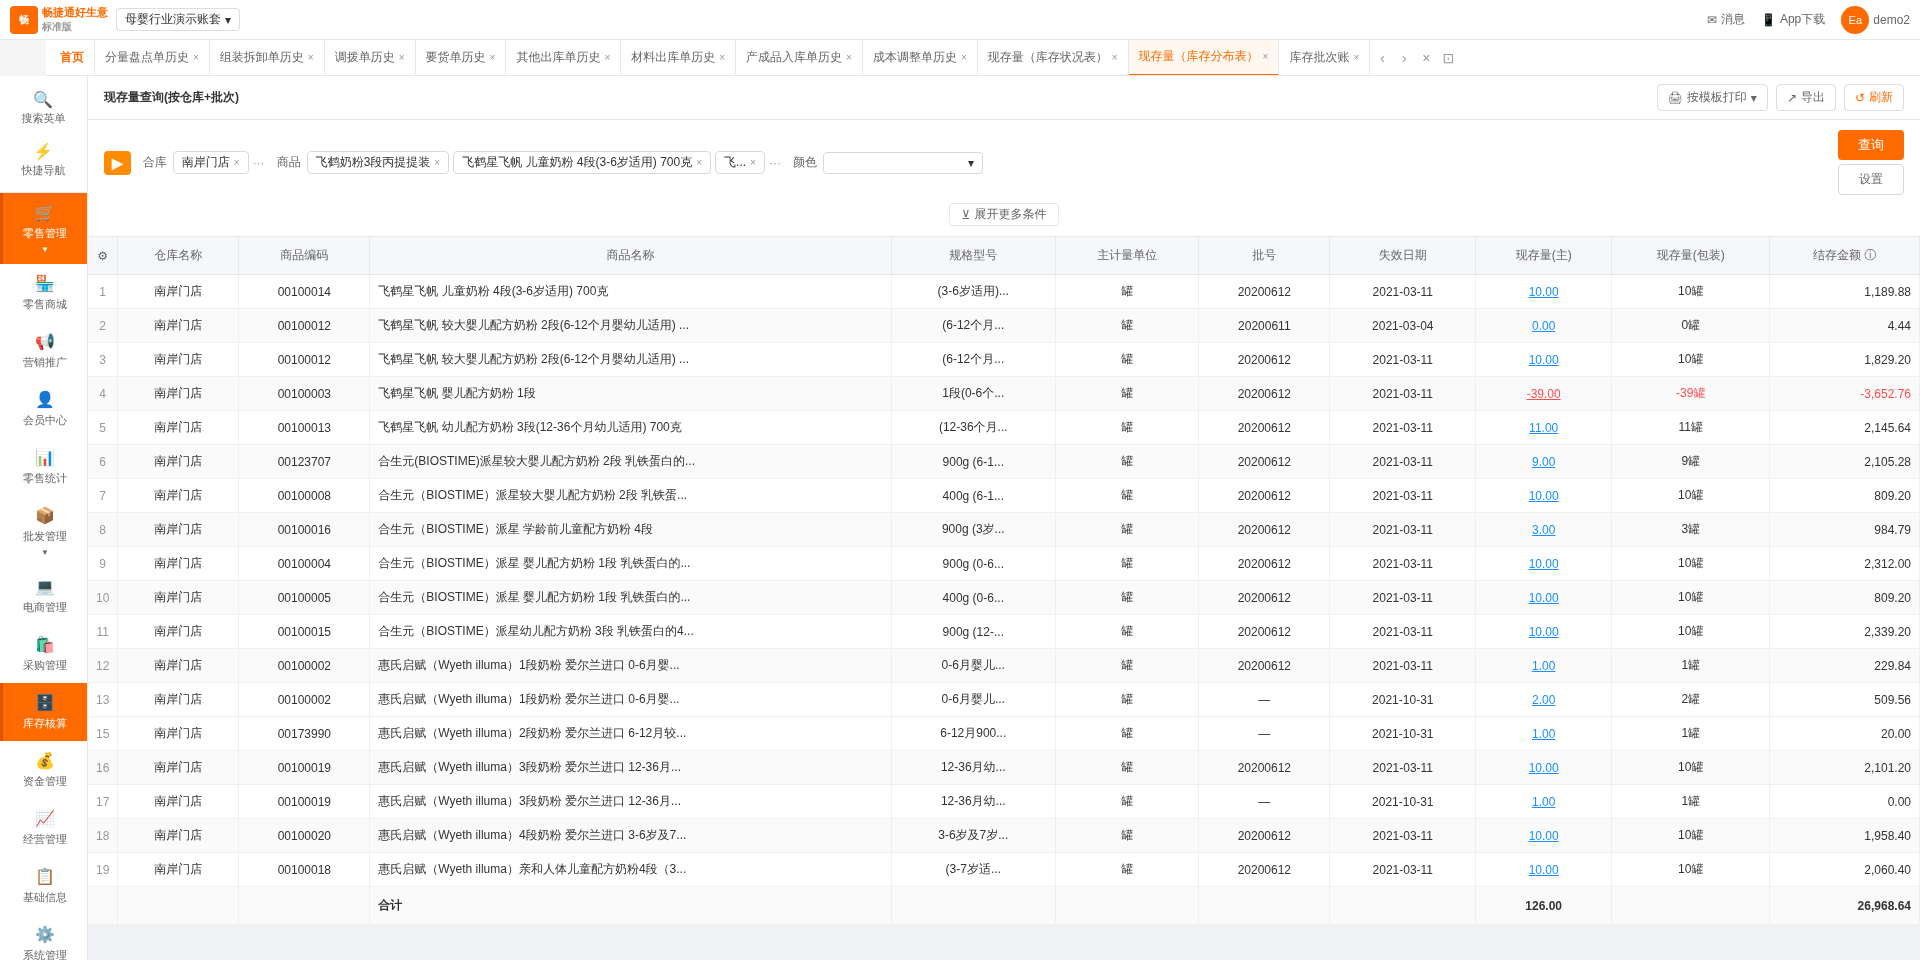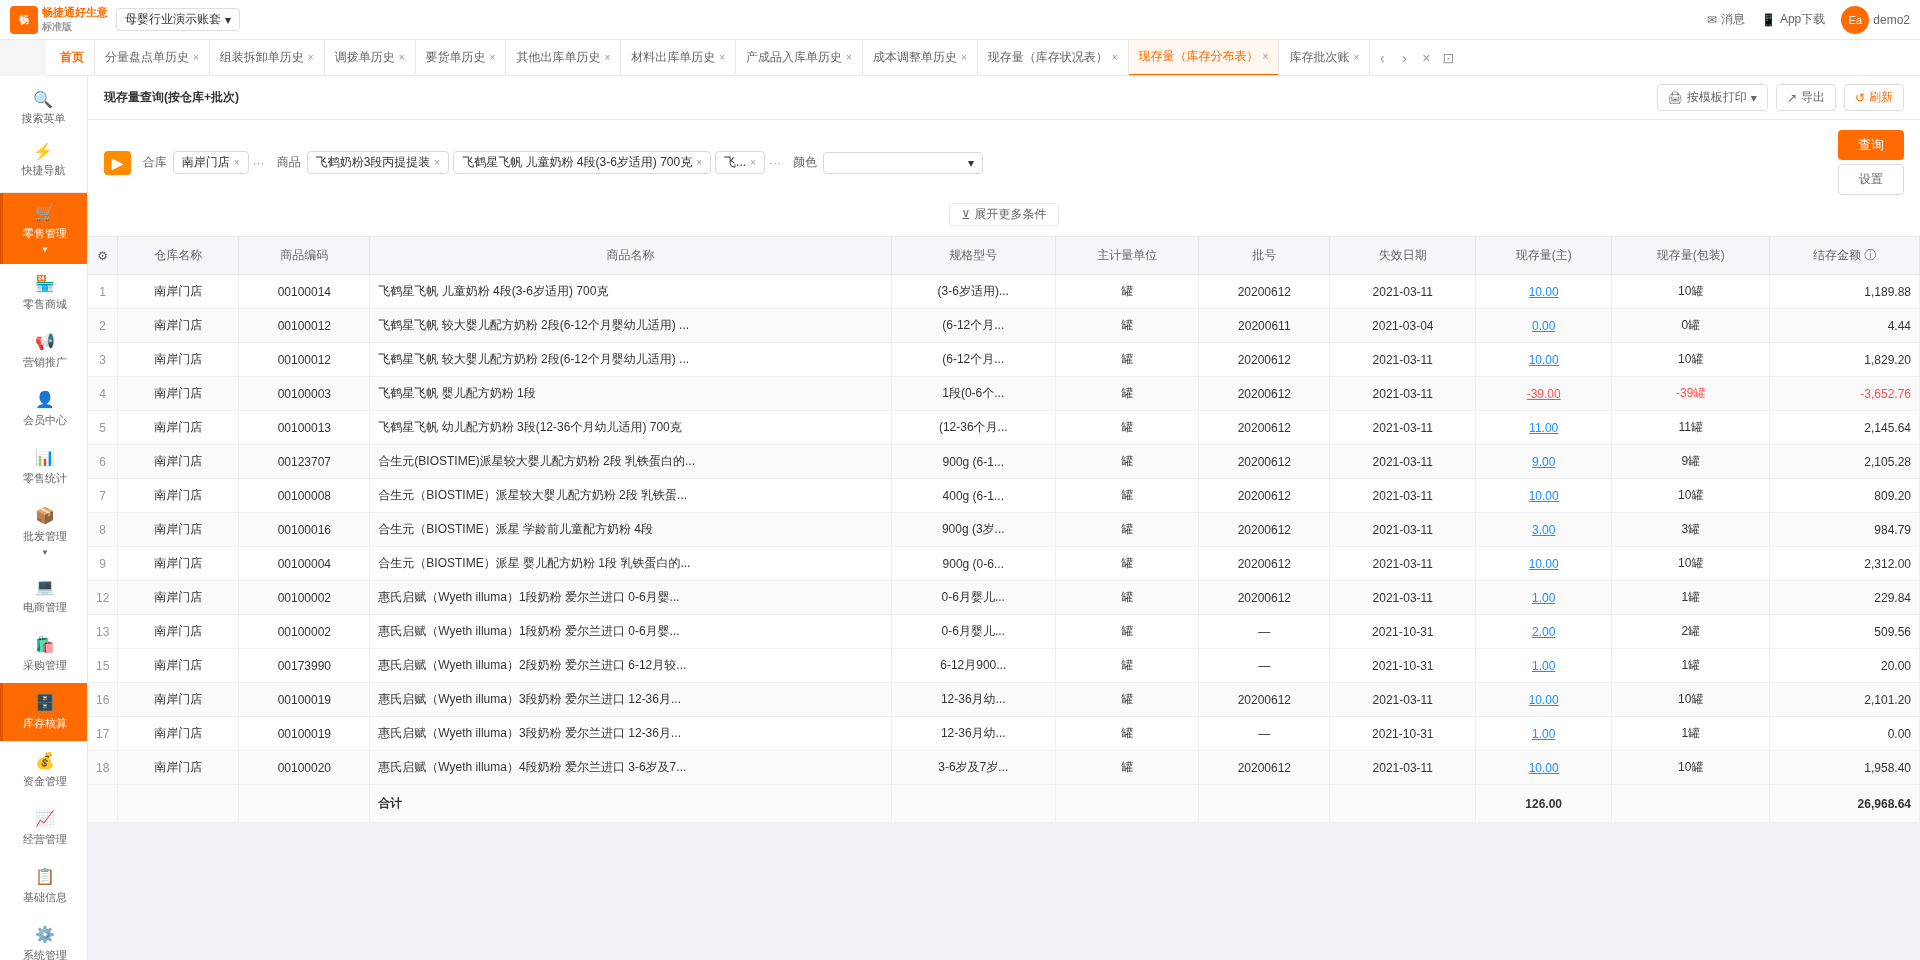--- a/index.html
+++ b/index.html
@@ -621,20 +621,46 @@
     <td class="left" style="max-width:280px;overflow:hidden;text-overflow:ellipsis;">合生元（BIOSTIME）派星 婴儿配方奶粉 1段 乳铁蛋白的...</td>
     <td>900g (0-6...</td>
     <td>罐</td>
     <td>20200612</td>
     <td>2021-03-11</td>
     <td style=""><span class="link-value" style="">10.00</span></td>
     <td style="">10罐</td>
     <td style="text-align:right;">2,312.00</td>
   </tr>
             <tr style="background: rgb(250, 250, 250);">
+    <td style="color:#999;">10</td>
+    <td>南岸门店</td>
+    <td>00100005</td>
+    <td class="left" style="max-width:280px;overflow:hidden;text-overflow:ellipsis;">合生元（BIOSTIME）派星 婴儿配方奶粉 1段 乳铁蛋白的...</td>
+    <td>400g (0-6...</td>
+    <td>罐</td>
+    <td>20200612</td>
+    <td>2021-03-11</td>
+    <td style=""><span class="link-value" style="">10.00</span></td>
+    <td style="">10罐</td>
+    <td style="text-align:right;">809.20</td>
+  </tr>
+            <tr style="background: rgb(255, 255, 255);">
+    <td style="color:#999;">11</td>
+    <td>南岸门店</td>
+    <td>00100015</td>
+    <td class="left" style="max-width:280px;overflow:hidden;text-overflow:ellipsis;">合生元（BIOSTIME）派星幼儿配方奶粉 3段 乳铁蛋白的4...</td>
+    <td>900g (12-...</td>
+    <td>罐</td>
+    <td>20200612</td>
+    <td>2021-03-11</td>
+    <td style=""><span class="link-value" style="">10.00</span></td>
+    <td style="">10罐</td>
+    <td style="text-align:right;">2,339.20</td>
+  </tr>
+            <tr style="background: rgb(250, 250, 250);">
     <td style="color:#999;">12</td>
     <td>南岸门店</td>
     <td>00100002</td>
     <td class="left" style="max-width:280px;overflow:hidden;text-overflow:ellipsis;">惠氏启赋（Wyeth illuma）1段奶粉 爱尔兰进口 0-6月婴...</td>
     <td>0-6月婴儿...</td>
     <td>罐</td>
     <td>20200612</td>
     <td>2021-03-11</td>
     <td style=""><span class="link-value" style="">1.00</span></td>
     <td style="">1罐</td>
@@ -697,20 +723,33 @@
     <td>南岸门店</td>
     <td>00100020</td>
     <td class="left" style="max-width:280px;overflow:hidden;text-overflow:ellipsis;">惠氏启赋（Wyeth illuma）4段奶粉 爱尔兰进口 3-6岁及7...</td>
     <td>3-6岁及7岁...</td>
     <td>罐</td>
     <td>20200612</td>
     <td>2021-03-11</td>
     <td style=""><span class="link-value" style="">10.00</span></td>
     <td style="">10罐</td>
     <td style="text-align:right;">1,958.40</td>
+  </tr>
+            <tr style="background: rgb(255, 255, 255);">
+    <td style="color:#999;">19</td>
+    <td>南岸门店</td>
+    <td>00100018</td>
+    <td class="left" style="max-width:280px;overflow:hidden;text-overflow:ellipsis;">惠氏启赋（Wyeth illuma）亲和人体儿童配方奶粉4段（3...</td>
+    <td>(3-7岁适...</td>
+    <td>罐</td>
+    <td>20200612</td>
+    <td>2021-03-11</td>
+    <td style=""><span class="link-value" style="">10.00</span></td>
+    <td style="">10罐</td>
+    <td style="text-align:right;">2,060.40</td>
   </tr>
             <tr class="sum-row">
   <td></td>
   <td></td>
   <td></td>
   <td class="left" style="font-weight:bold;">合计</td>
   <td></td>
   <td></td>
   <td></td>
   <td></td>

